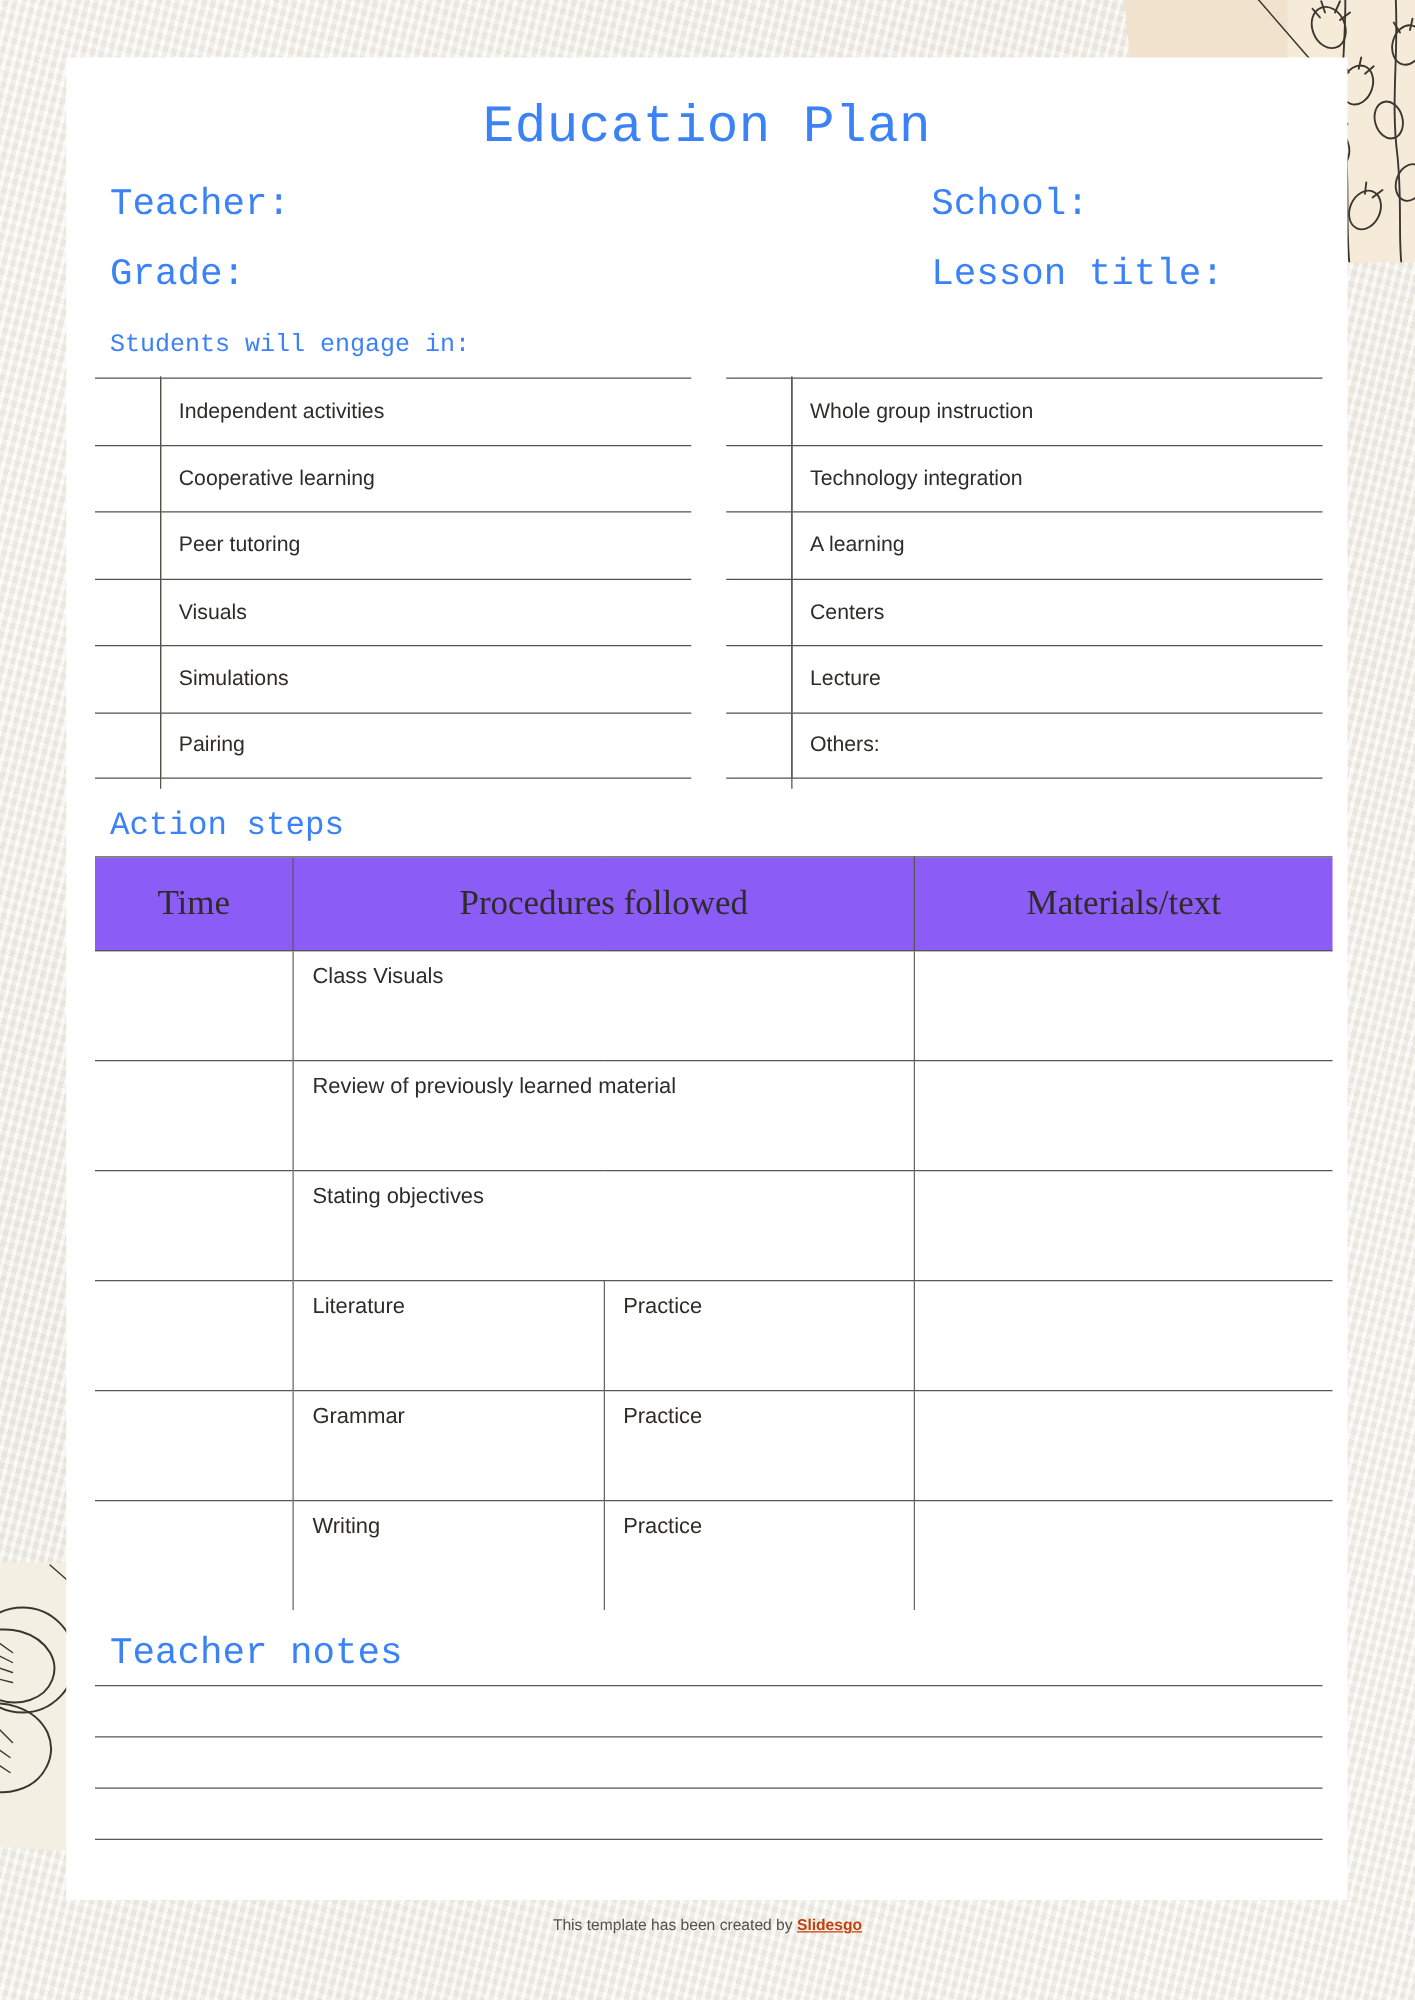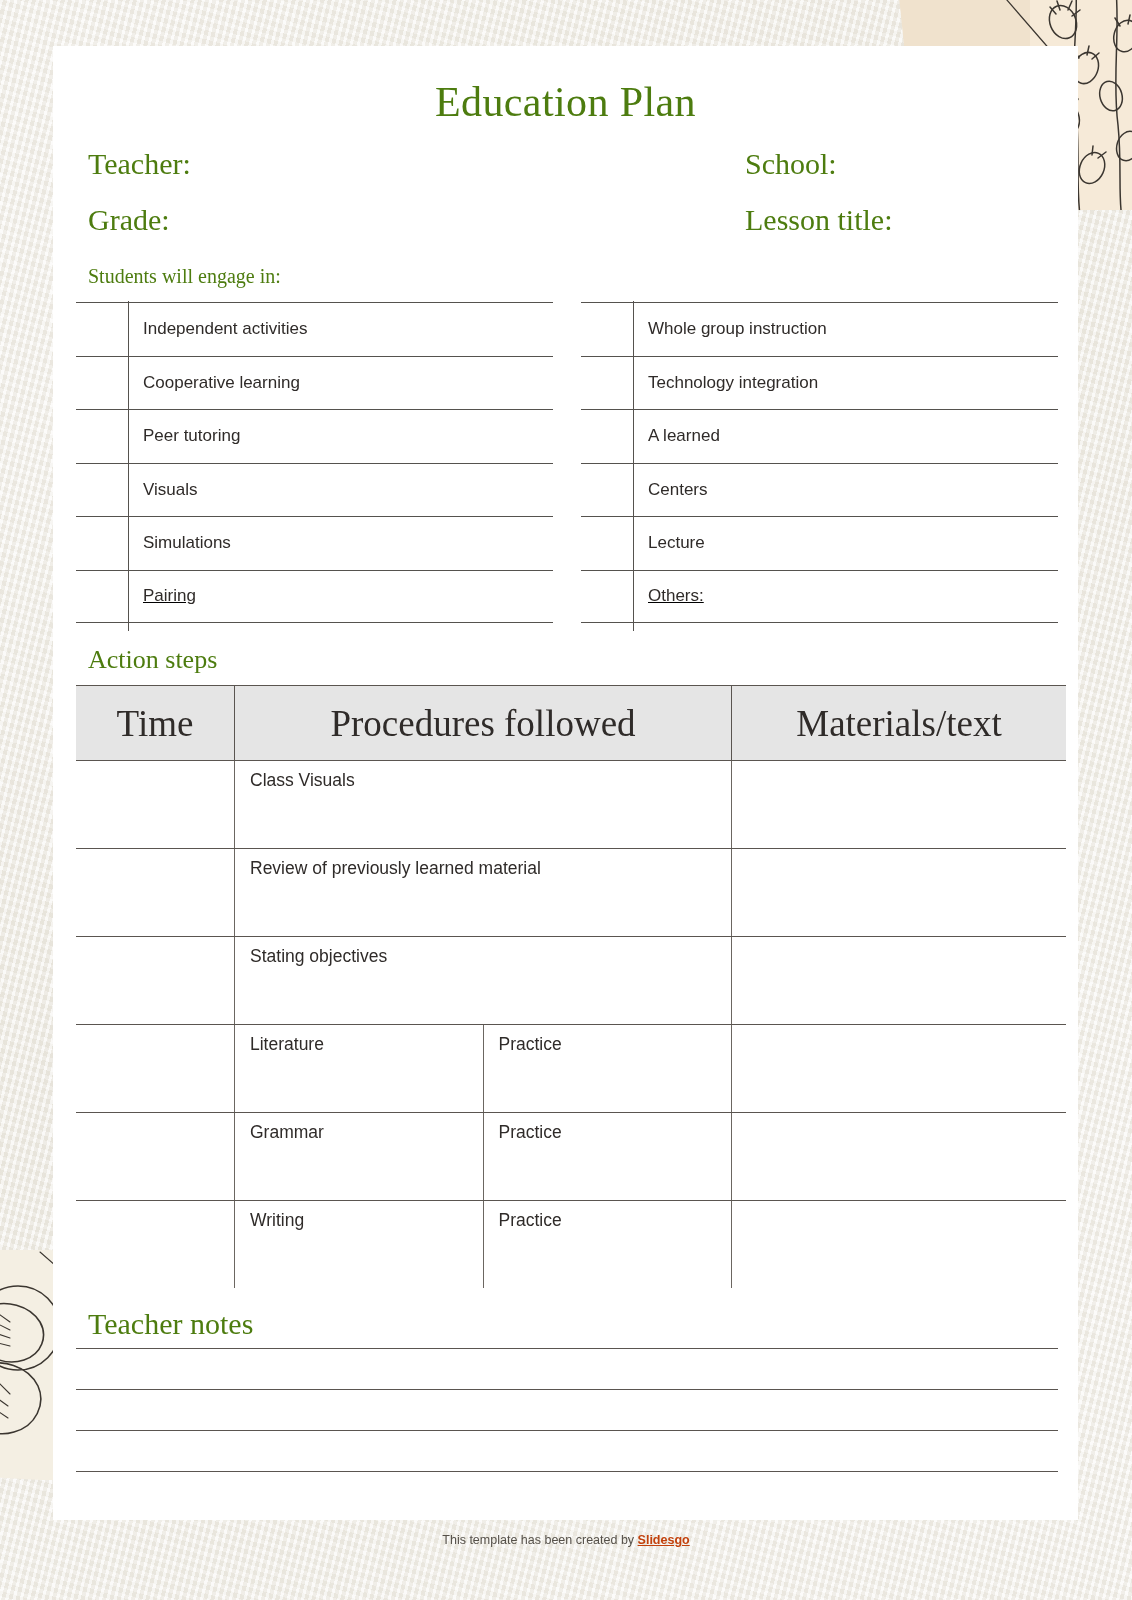--- a/index.html
+++ b/index.html
@@ -36,21 +36,21 @@
   
   #sheet{
     position:absolute;
     left:53px; top:46px;
     width:1025px; height:1474px;
     background:#ffffff;
     box-sizing:border-box;
   }
 
   
-  .serif{ font-family:Liberation Serif, serif; color:#4d7c0f; font-weight:400; }
+  .serif{ font-family:Liberation Mono, monospace; color:#3b82f6; font-weight:400; }
 
   #page-title{
     text-align:center;
     font-size:42px;
     letter-spacing:.4px;
     margin:0;
     padding-top:35px;
     line-height:1;
   }
 
@@ -73,21 +73,21 @@
     width:982px;
     gap:28px;
   }
   .cb-table{ flex:1; }
   .cb-row{
     display:flex;
     border-top:1.4px solid #55524e;
     height:53.5px;
     box-sizing:border-box;
   }
-  .cb-table .cb-row:last-child{ border-bottom:1.4px solid #55524e;text-decoration:underline; }
+  .cb-table .cb-row:last-child{ border-bottom:1.4px solid #55524e; }
   .cb-box{
     width:52px;
     flex:0 0 52px;
     border-right:1.4px solid #55524e;
   }
   .cb-row:first-child .cb-box{ margin-top:-1.4px; padding-top:1.4px; }
   .cb-label{
     flex:1;
     font-size:17px;
     color:#2f2b29;
@@ -109,27 +109,27 @@
   
   #action-heading{ font-size:26px; padding:22px 0 0 35px; }
 
   #action-table{
     margin:10px 0 0 23px;
     width:982px;
     border-collapse:collapse;
     table-layout:fixed;
   }
   #action-table th{
-    background:#e5e5e5;
+    background:#8b5cf6;
     border-top:1.6px solid #5a5550;
     border-bottom:1.6px solid #5a5550;
     font-family:"Liberation Serif",serif;
     font-weight:400;
     color:#2f2b29;
-    font-size:37px;
+    font-size:28px;
     height:72px;
     vertical-align:middle;
   }
   #action-table th.th-time{ width:156px; }
   #action-table th.th-proc{ width:494px; border-left:1.6px solid #5a5550; border-right:1.6px solid #5a5550;}
   #action-table th.th-mat{ width:332px; }
 
   #action-table td{
     border-bottom:1.6px solid #5a5550;
     height:78px;
@@ -252,21 +252,21 @@
       <div class="cb-row">
           <div class="cb-box"></div>
           <div class="cb-label">Whole group instruction</div>
         </div>
       <div class="cb-row">
           <div class="cb-box"></div>
           <div class="cb-label">Technology integration</div>
         </div>
       <div class="cb-row">
           <div class="cb-box"></div>
-          <div class="cb-label">A learned</div>
+          <div class="cb-label">A learning</div>
         </div>
       <div class="cb-row">
           <div class="cb-box"></div>
           <div class="cb-label">Centers</div>
         </div>
       <div class="cb-row">
           <div class="cb-box"></div>
           <div class="cb-label">Lecture</div>
         </div>
       <div class="cb-row">

